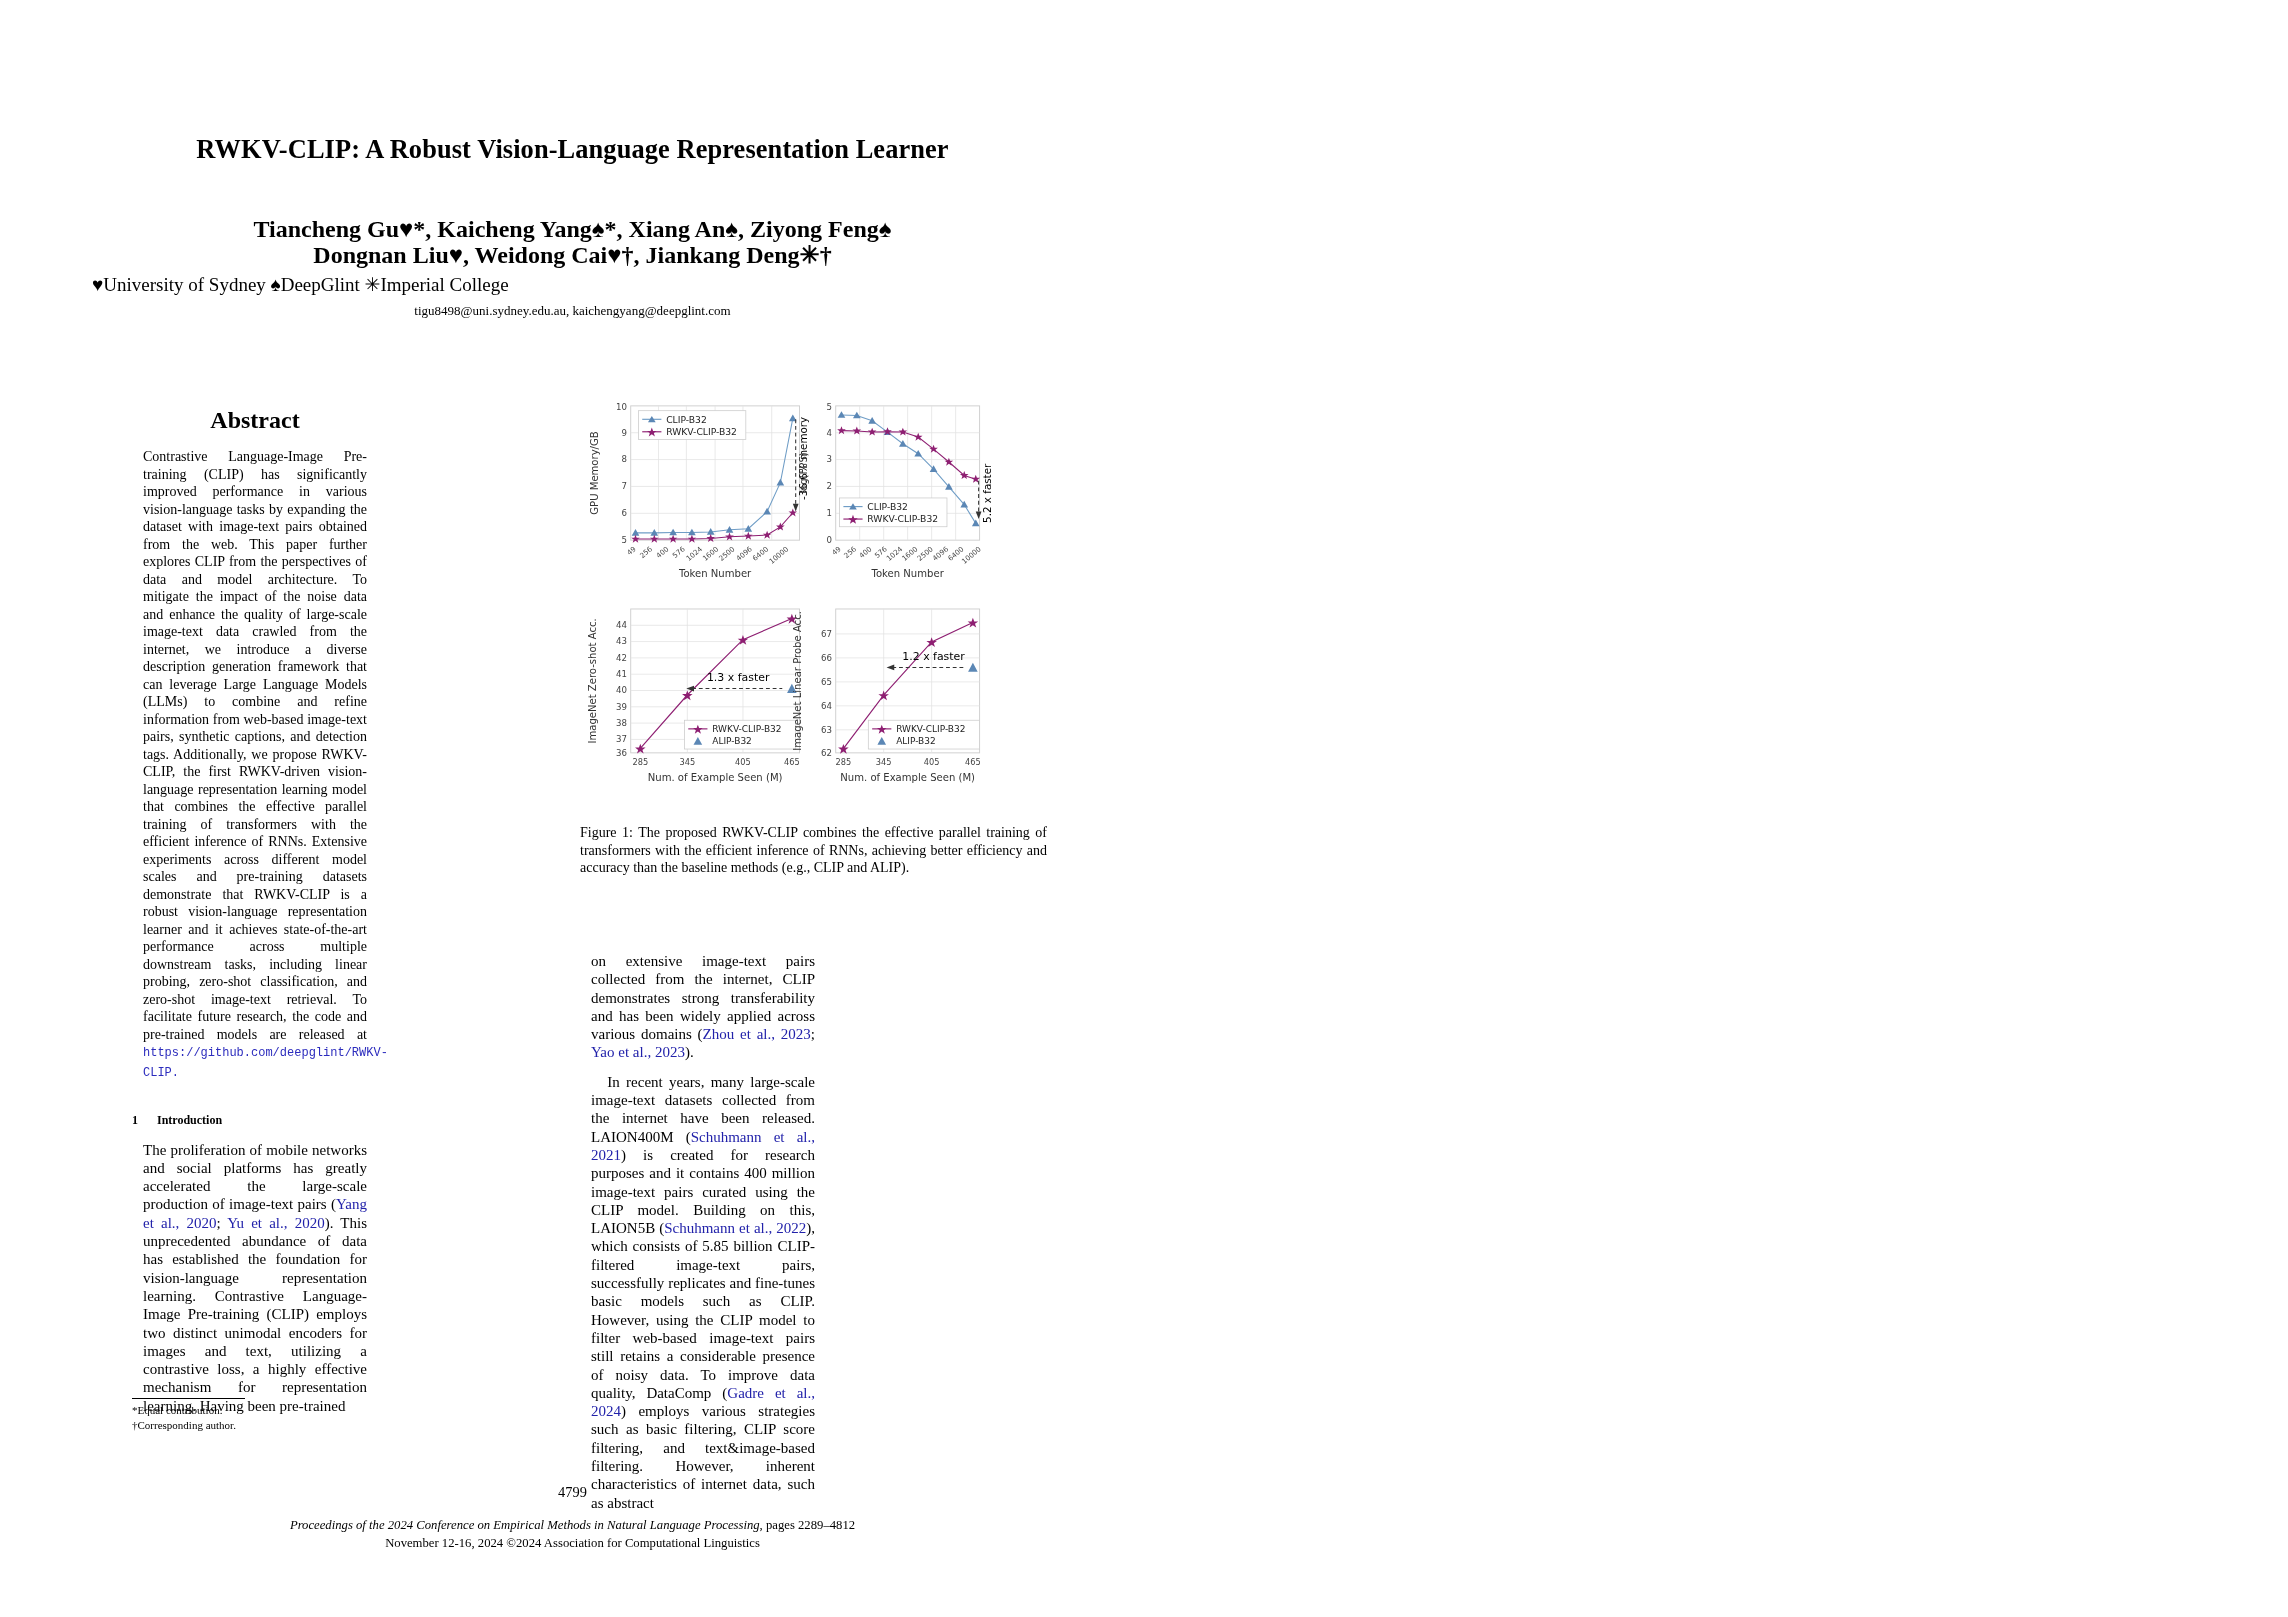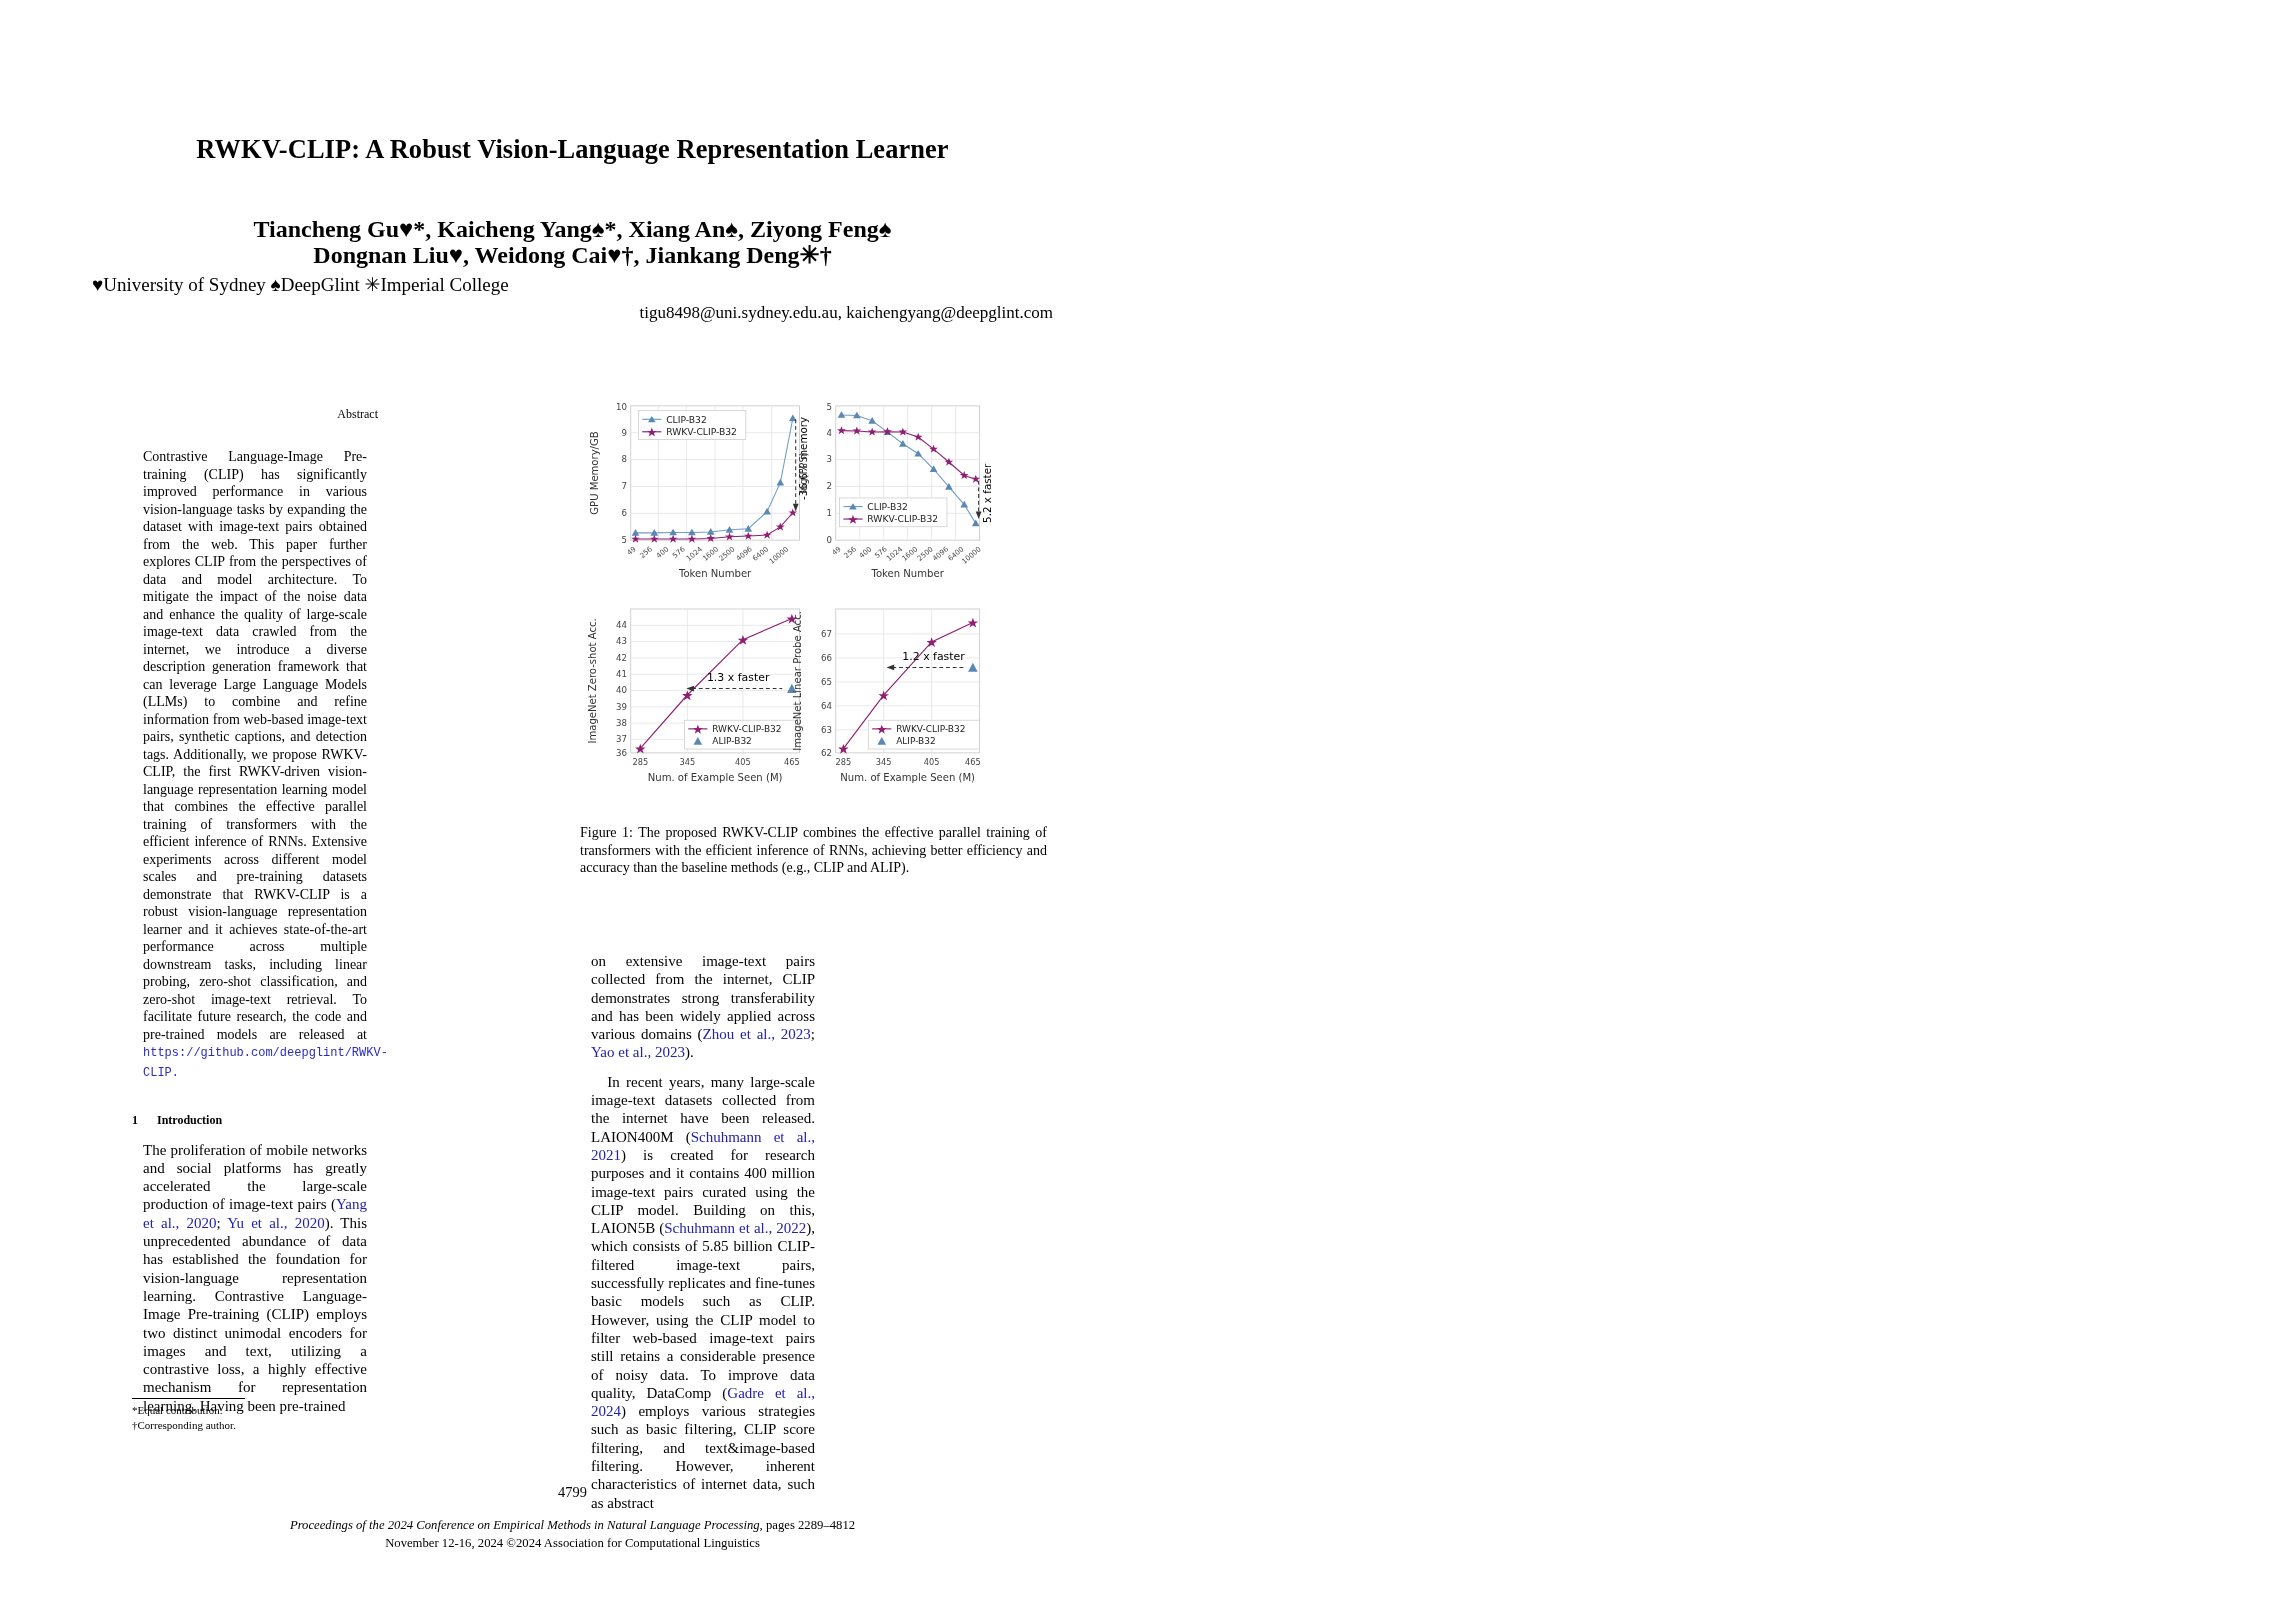--- a/index.html
+++ b/index.html
@@ -16,31 +16,31 @@
   }
   .authors{
     position:absolute;left:92px;top:216px;width:961px;text-align:center;
     font-weight:bold;font-size:24px;line-height:26px;
   }
   .affil{
     position:absolute;left:92px;top:272px;width:961px;text-align:left;
     font-size:19px;line-height:25px;font-weight:normal;
   }
   .emails{
-    position:absolute;left:92px;top:303px;width:961px;text-align:right;
-    font-size:17px;
+    position:absolute;left:92px;top:303px;width:961px;text-align:center;
+    font-size:13px;
   }
 
   .col{position:absolute;font-size:15px;line-height:18.3px;text-align:justify;}
   .col p{margin:11px;text-indent:16.3px;}
   .col p.noind{text-indent:0;}
   .col p+p{margin-top:0px;}
   .abs-head{
-    position:absolute;left:132px;top:407px;width:246px;text-align:right;
-    font-weight:normal;font-size:12px;
+    position:absolute;left:132px;top:407px;width:246px;text-align:center;
+    font-weight:bold;font-size:24px;
   }
   .abstract{left:132px;top:437px;width:246px;font-size:14px;line-height:17.5px;}
   .mono{font-family:"Liberation Mono",monospace;font-size:12px;color:#2b2bbd;}
   .cite{color:#2222aa;}
 
   h2.sec{font-size:12px;font-weight:bold;margin:16.3px 0 7.7px 0;text-indent:0;font-family:Liberation Serif, serif;}
   h2.sec .num{display:inline-block;width:25px;}
 
   .lcol1{left:132px;top:1095px;width:246px;}
   .lcol2{left:580px;top:941px;width:246px;}

